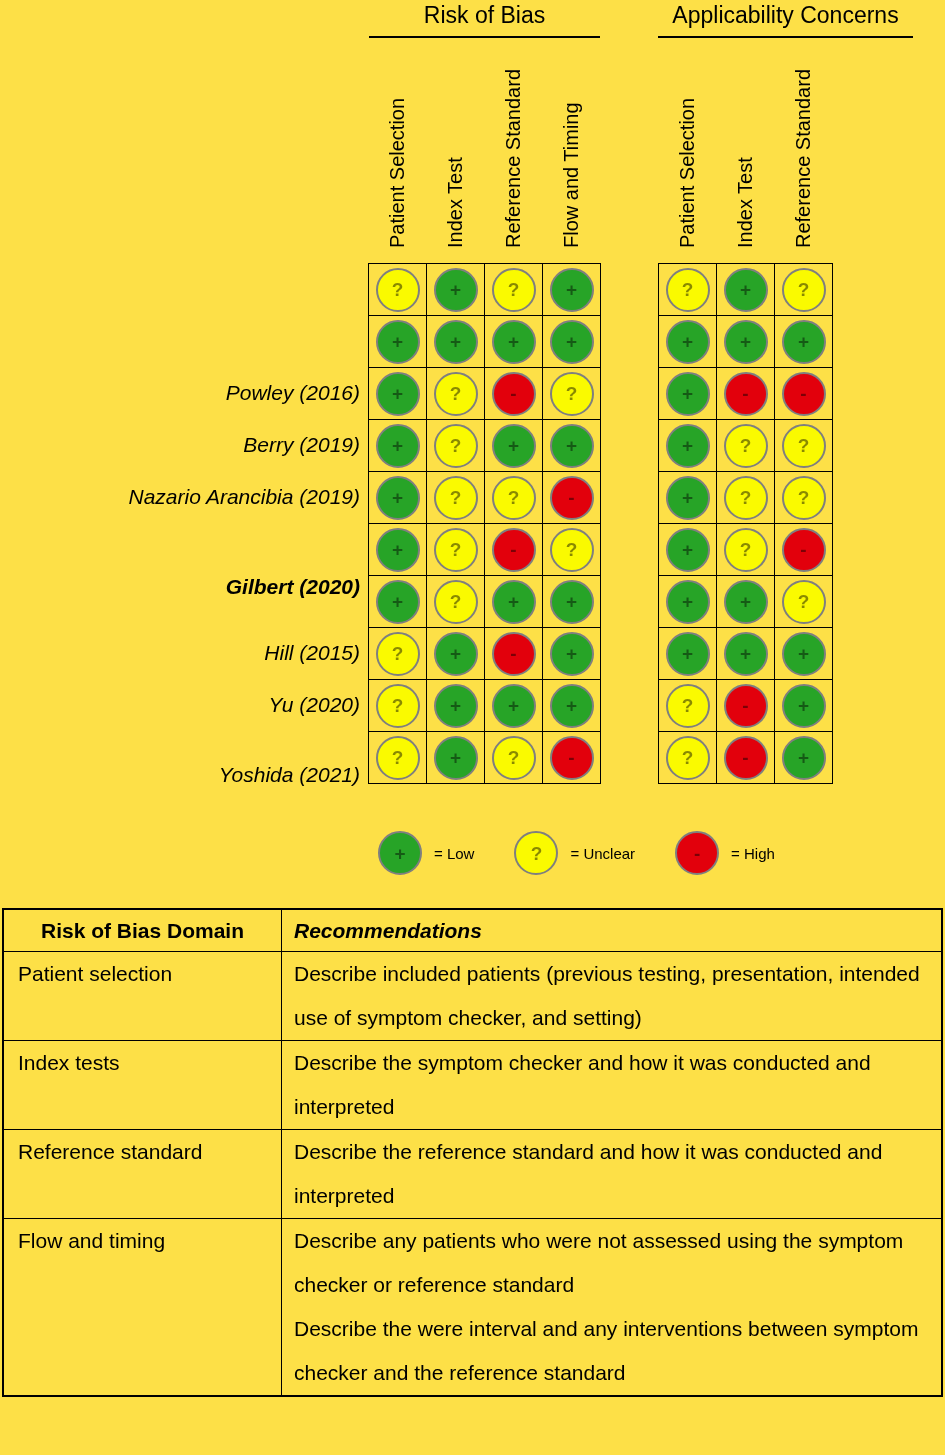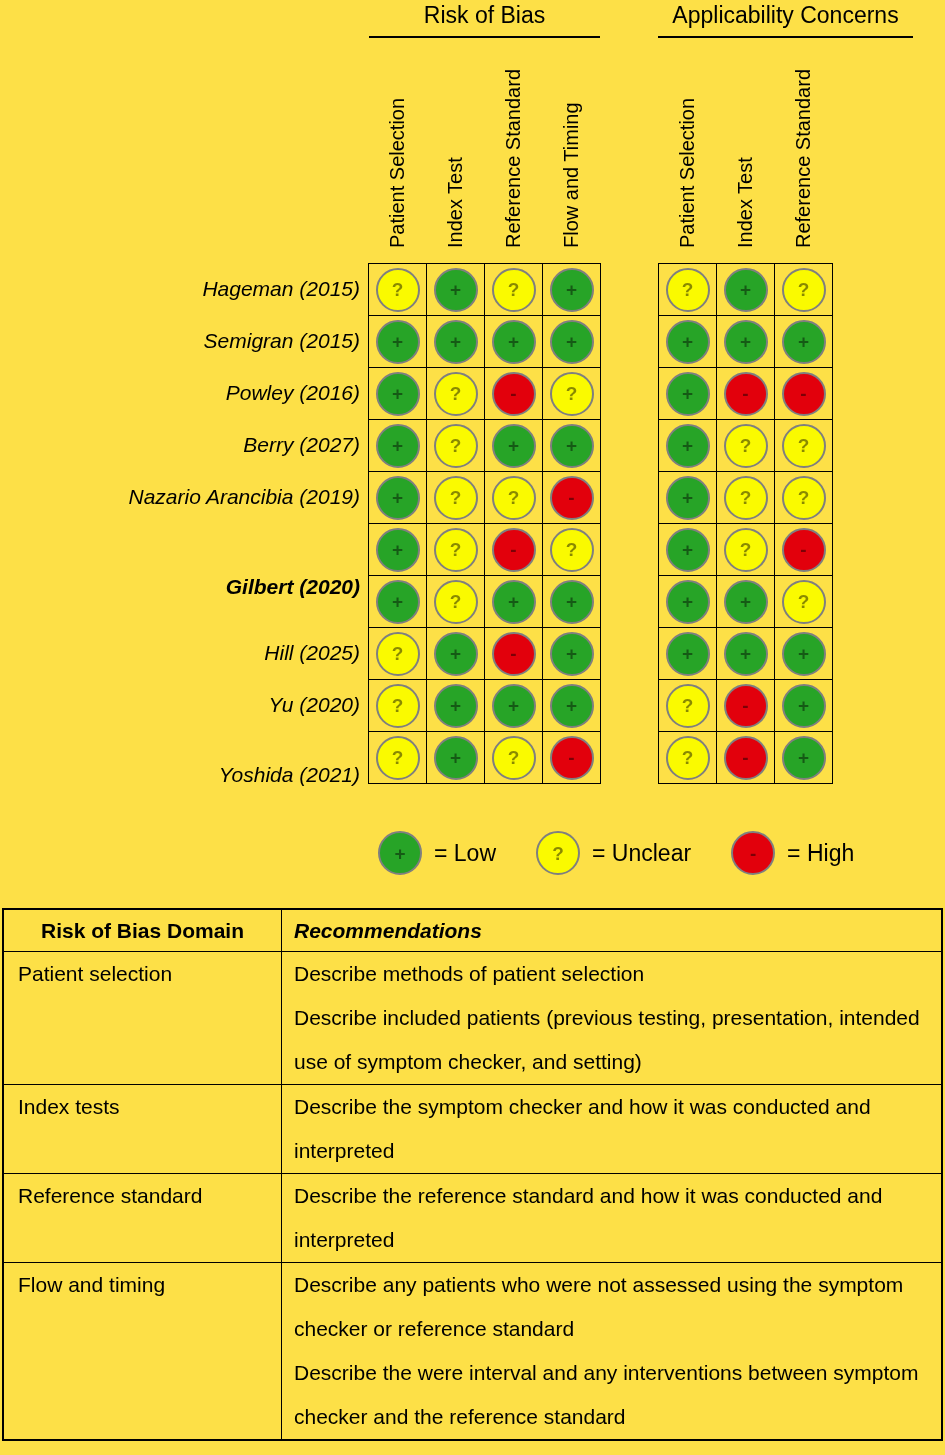--- a/index.html
+++ b/index.html
@@ -23,21 +23,21 @@
   .cell{border-right:1px solid #000;border-bottom:1px solid #000;display:flex;
         align-items:center;justify-content:center;}
 
   .circle{width:44px;height:44px;border-radius:50%;border:2px solid #7f7f7f;display:flex;
           align-items:center;justify-content:center;font-size:19px;font-weight:bold;
           color:rgba(0,0,0,0.45);box-sizing:border-box;line-height:1;}
 
   .legend{position:absolute;left:378px;top:831px;display:flex;align-items:center;}
   .legend-item{display:flex;align-items:center;margin-right:40px;}
   .legend-item .circle{margin-right:12px;}
-  .legend-text{font-size:23px;}
+  .legend-text{font-size:15px;}
 
   .rec-table{position:absolute;left:2px;top:908px;width:937px;border:2px solid #000;font-size:21px;}
   .rec-row{display:flex;border-bottom:1px solid #000;}
   .rec-row:last-child{border-bottom:none;}
   .domain-col{width:278px;flex-shrink:0;border-right:1px solid #000;box-sizing:border-box;}
   .rec-col{flex:1;box-sizing:border-box;min-width:0;}
   .header-row .domain-col{font-weight:bold;text-align:center;padding:9px 0 8px 0;}
   .header-row .rec-col{font-weight:bold;padding:9px 0 8px 12px;font-style:italic;}
   .body-row .domain-col{padding:8px 8px 0 14px;line-height:28px;}
   .body-row .rec-col{padding:0 18px 0 12px;}
@@ -282,21 +282,20 @@
     </div>
 
   <div class="rec-table" id="rec-table">
     <div class="rec-row header-row">
       <div class="domain-col">Risk of Bias Domain</div>
       <div class="rec-col">Recommendations</div>
     </div>
   <div class="rec-row body-row">
         <div class="domain-col">Patient selection</div>
         <div class="rec-col">
-          <div class="rec-item">Describe methods of patient selection</div>
           <div class="rec-item">Describe included patients (previous testing, presentation, intended use of symptom checker, and setting)</div>
         </div>
       </div>
       <div class="rec-row body-row">
         <div class="domain-col">Index tests</div>
         <div class="rec-col">
           <div class="rec-item">Describe the symptom checker and how it was conducted and interpreted</div>
         </div>
       </div>
       <div class="rec-row body-row">
@@ -314,22 +313,20 @@
       </div>
     </div>
 
 <div class="col-label" style="left: 382px;">Patient Selection</div>
     <div class="col-label" style="left: 440px;">Index Test</div>
     <div class="col-label" style="left: 498px;">Reference Standard</div>
     <div class="col-label" style="left: 556px;">Flow and Timing</div>
     <div class="col-label" style="left: 672px;">Patient Selection</div>
     <div class="col-label" style="left: 730px;">Index Test</div>
     <div class="col-label" style="left: 788px;">Reference Standard</div>
-    <div class="study-label" style="top: 263px;">Hageman (2015)</div>
-    <div class="study-label" style="top: 315px;">Semigran (2015)</div>
     <div class="study-label" style="top: 367px;">Powley (2016)</div>
-    <div class="study-label" style="top: 419px;">Berry (2027)</div>
+    <div class="study-label" style="top: 419px;">Berry (2019)</div>
     <div class="study-label" style="top: 471px;">Nazario Arancibia (2019)</div>
     <div class="study-label" style="top: 561px; font-weight: bold;">Gilbert (2020)</div>
-    <div class="study-label" style="top: 627px;">Hill (2025)</div>
+    <div class="study-label" style="top: 627px;">Hill (2015)</div>
     <div class="study-label" style="top: 679px;">Yu (2020)</div>
     <div class="study-label" style="top: 749px;">Yoshida (2021)</div>
   </div>
 
 </body></html>

